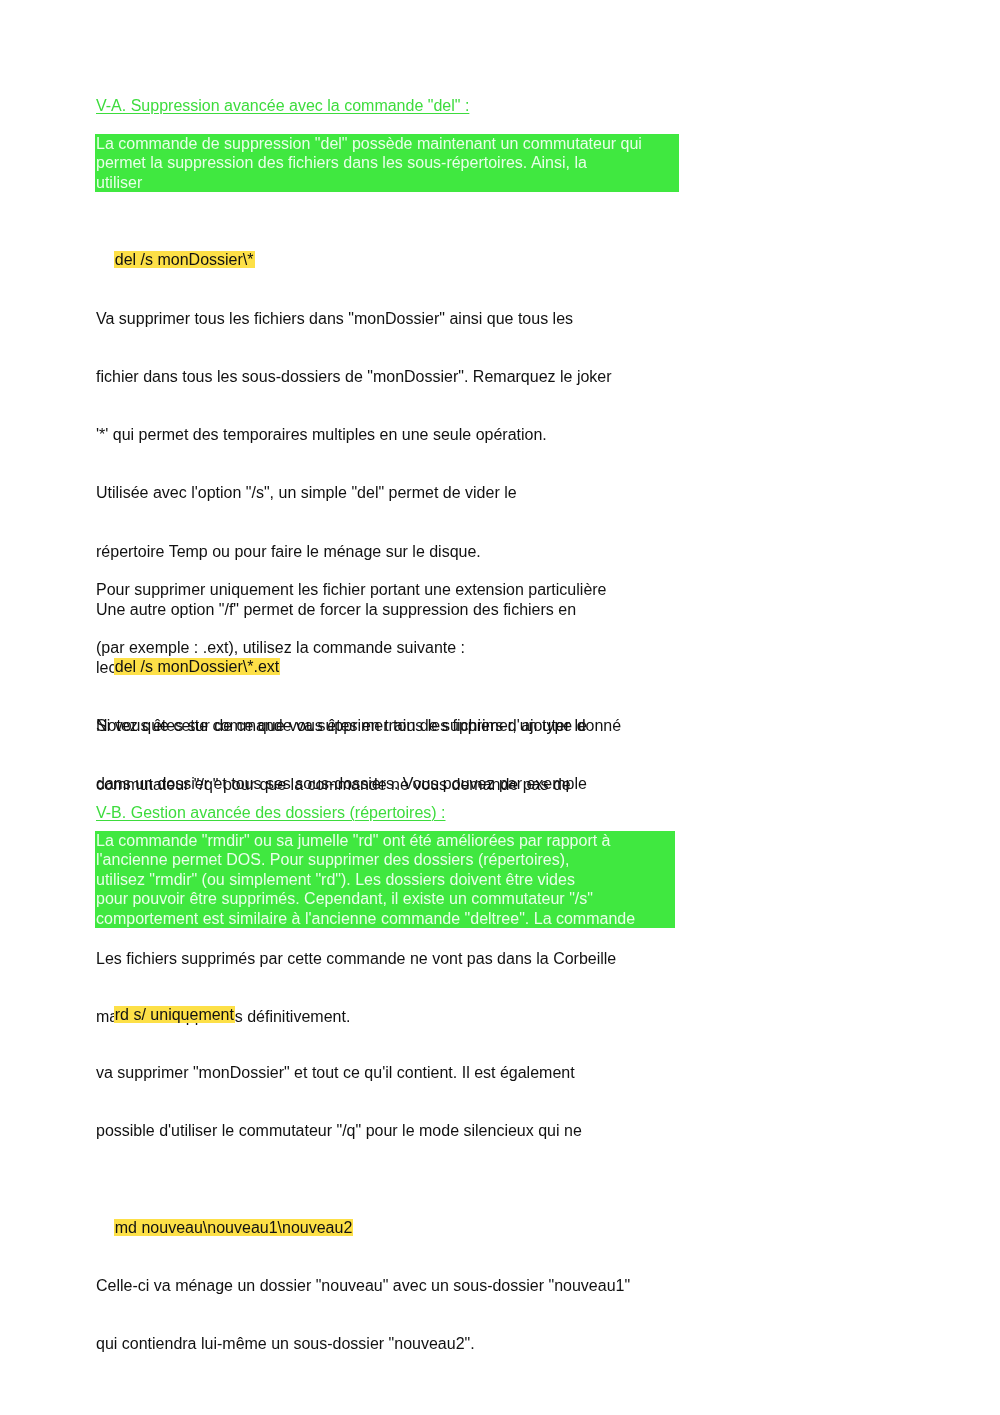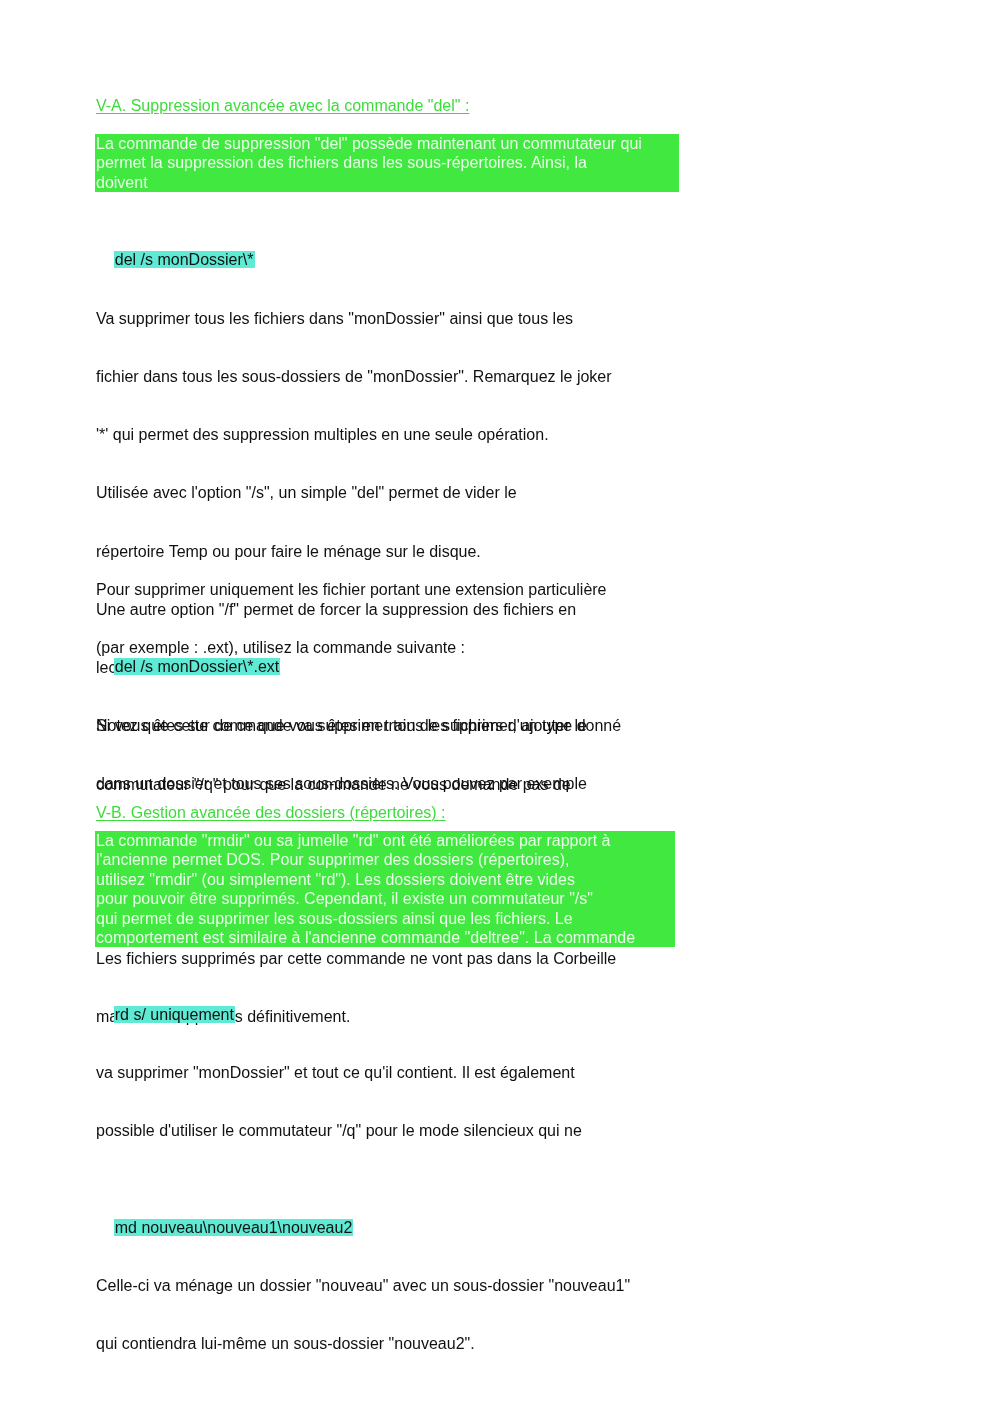--- a/index.html
+++ b/index.html
@@ -41,50 +41,50 @@
       background: #40e840;
       color: #e8ffe8;
       line-height: 19.4px;
       padding: 0 1px;
     }
     .green-block .ln {
       display: block;
       white-space: pre;
     }
     .cmd {
-      background: #5eead4;
+      background: #fde047;
       padding: 0 1px;
       color: #111111;
     }
     .para .ln {
       display: block;
       white-space: pre;
     }
   </style>
 </head>
 <body>
 
 <div class="page">
 
   <div class="abs heading" style="top:96px;">V-A. Suppression avancée avec la commande "del" :</div>
 
   <div class="green-block" style="top:134px; width:582px;">
     <span class="ln">La commande de suppression "del" possède maintenant un commutateur qui</span>
     <span class="ln">permet la suppression des fichiers dans les sous-répertoires. Ainsi, la</span>
-    <span class="ln">doivent</span>
+    <span class="ln">utiliser</span>
   </div>
 
   <div class="abs" style="top:231px;">
     <span class="cmd">del /s monDossier\*</span>
   </div>
 
   <div class="abs para" style="top:270px;">
     <span class="ln">Va supprimer tous les fichiers dans "monDossier" ainsi que tous les</span>
     <span class="ln">fichier dans tous les sous-dossiers de "monDossier". Remarquez le joker</span>
-    <span class="ln">'*' qui permet des suppression multiples en une seule opération.</span>
+    <span class="ln">'*' qui permet des temporaires multiples en une seule opération.</span>
     <span class="ln">Utilisée avec l'option "/s", un simple "del" permet de vider le</span>
     <span class="ln">répertoire Temp ou pour faire le ménage sur le disque.</span>
     <span class="ln">Une autre option "/f" permet de forcer la suppression des fichiers en</span>
     <span class="ln">lecture seule.</span>
     <span class="ln">Si vous êtes sur de ce que vous êtes en train de supprimer, ajouter le</span>
     <span class="ln">commutateur "/q" pour que la commande ne vous demande pas de</span>
     <span class="ln">confirmation pour chaque fichier. En raison de la puissance de la</span>
     <span class="ln">commande "del", elle doit être utilisée avec beaucoup de précautions.</span>
     <span class="ln">Les fichiers supprimés par cette commande ne vont pas dans la Corbeille</span>
     <span class="ln">mais sont supprimés définitivement.</span>
@@ -106,21 +106,20 @@
     <span class="cmd">del /s monDossier\*.ext</span>
   </div>
 
   <div class="abs heading" style="top:793px;margin-top:10px;">V-B. Gestion avancée des dossiers (répertoires) :</div>
 
   <div class="green-block" style="top:831px; width:578px;">
     <span class="ln">La commande "rmdir" ou sa jumelle "rd" ont été améliorées par rapport à</span>
     <span class="ln">l'ancienne permet DOS. Pour supprimer des dossiers (répertoires),</span>
     <span class="ln">utilisez "rmdir" (ou simplement "rd"). Les dossiers doivent être vides</span>
     <span class="ln">pour pouvoir être supprimés. Cependant, il existe un commutateur "/s"</span>
-    <span class="ln">qui permet de supprimer les sous-dossiers ainsi que les fichiers. Le</span>
     <span class="ln">comportement est similaire à l'ancienne commande "deltree". La commande</span>
   </div>
 
   <div class="abs" style="top:986px;">
     <span class="cmd">rd s/ uniquement</span>
   </div>
 
   <div class="abs para" style="top:1024px;">
     <span class="ln">va supprimer "monDossier" et tout ce qu'il contient. Il est également</span>
     <span class="ln">possible d'utiliser le commutateur "/q" pour le mode silencieux qui ne</span>

